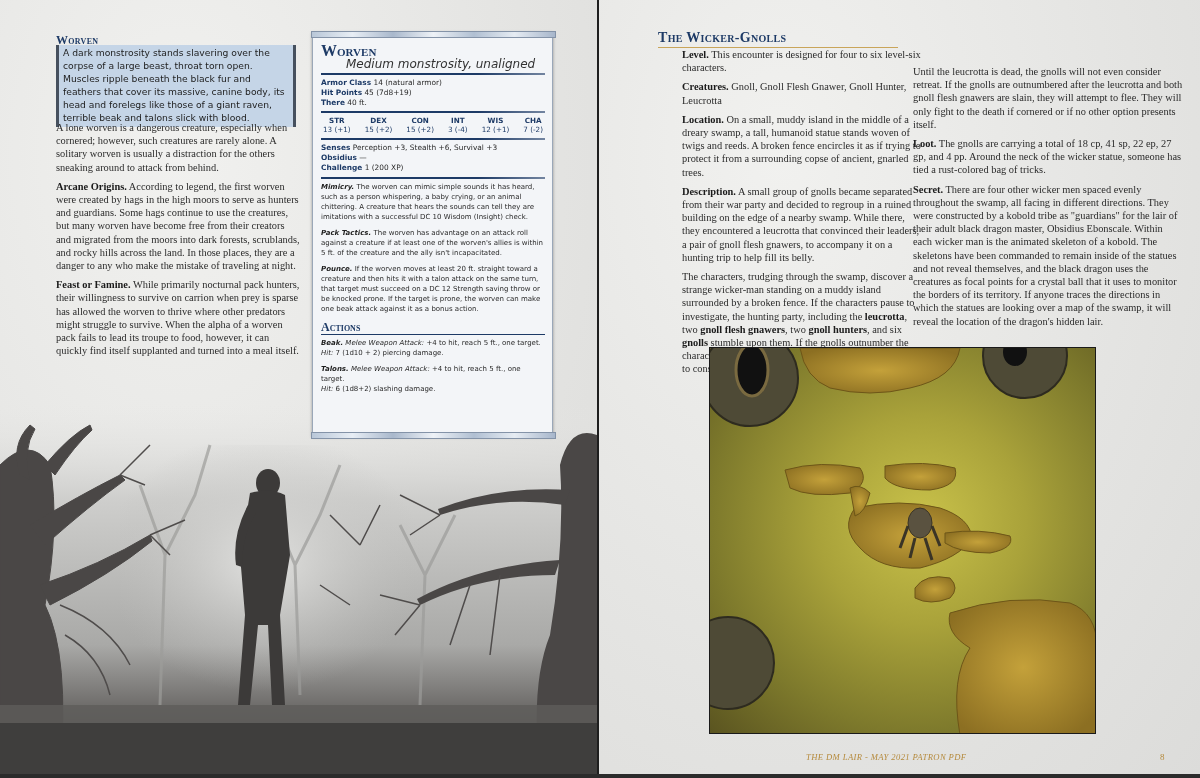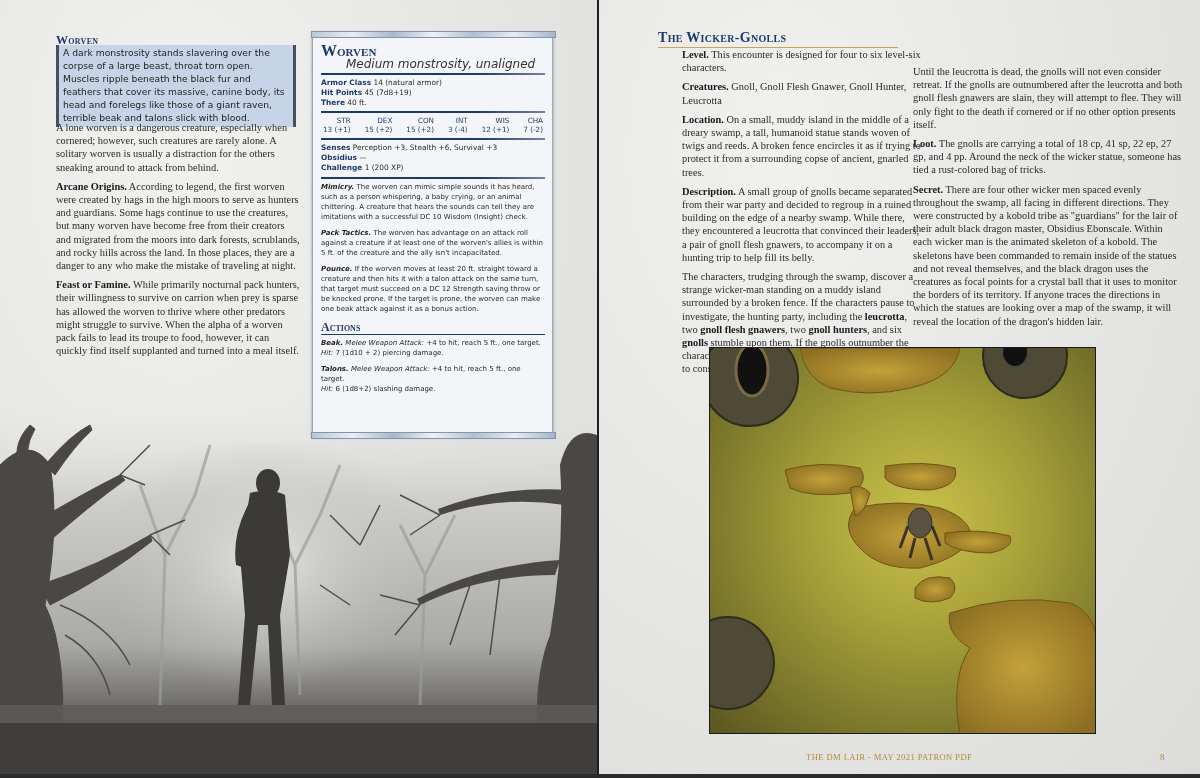--- a/index.html
+++ b/index.html
@@ -26,33 +26,33 @@
   .stat .cap.top { top:-3px; } .stat .cap.bot { bottom:-3px; }
   .stat .inner { position:absolute; left:8px; top:8px; width:224px; }
   .stat .name { font-family:"Liberation Serif", serif; font-weight:bold; font-variant:small-caps; color:#1d3a66; font-size:16px; line-height:18px; }
   .stat .type { font-style:italic; font-size:12px; line-height:9px; color:#333;margin-left:25px; }
   .stat .rule { height:2px; margin:4px 0 3px 0; background:linear-gradient(90deg,#1d3a66 0%, #1d3a66 70%, rgba(29,58,102,0.6) 100%); }
   .stat .line { font-size:7.4px; line-height:9.8px; color:#1d3a66; }
   .stat .line b { color:#1d3a66; }
   .stat .line span.v { color:#2a2a2a; }
   .abilities { display:flex; justify-content:space-between; font-size:7.2px; line-height:9px; color:#1d3a66; padding:0 2px; }
   .abilities .ab { text-align:center; }
-  .abilities .ab .k { font-weight:normal;text-align:right; }
+  .abilities .ab .k { font-weight:bold; }
   .trait { font-size:7px; line-height:10px; color:#2a2a2a; margin:0 0 6px 0; }
   .trait b { font-style:italic; color:#1e1e1e; }
   .actions-h { font-family:"Liberation Serif", serif; font-weight:bold; font-variant:small-caps; color:#1d3a66; font-size:12px; border-bottom:1px solid #1d3a66; margin-top:6px; margin-bottom:3px; line-height:14px; }
 
   
   .forest { position:absolute; left:0; top:405px; width:597px; height:369px; overflow:hidden; }
 
   
   .h-wicker { position:absolute; left:658px; top:30px; width:240px; font-family:"Liberation Serif", serif; font-weight:bold; font-variant:small-caps; color:#1d3a66; font-size:14px; border-bottom:1px solid #c9a55a; padding-bottom:1px; letter-spacing:0.3px; }
   .map { position:absolute; left:709px; top:347px; width:387px; height:387px; border:1px solid #1a1a1a; box-sizing:border-box; overflow:hidden;
     background:radial-gradient(ellipse at 55% 45%, #c9c24a 0%, #a9a23a 35%, #7e7a2c 70%, #5a5420 100%); }
-  .footer { position:absolute; left:806px; top:752px; font-family:"Liberation Serif", serif; font-size:8.6px; color:#b58a3c; letter-spacing:0.4px; }
+  .footer { position:absolute; left:806px; top:752px; font-family:"Liberation Serif", serif; font-size:8.6px; color:#b58a3c; letter-spacing:0.4px;font-style:italic; }
   .pageno { position:absolute; left:1160px; top:752px; font-family:"Liberation Serif", serif; font-size:9px; color:#b58a3c; }
 </style>
 </head>
 <body>
 
 <div class="page left"></div>
 <div class="page right"></div>
 <div class="gutter"></div>
 
 <div class="h-worven">Worven</div>

